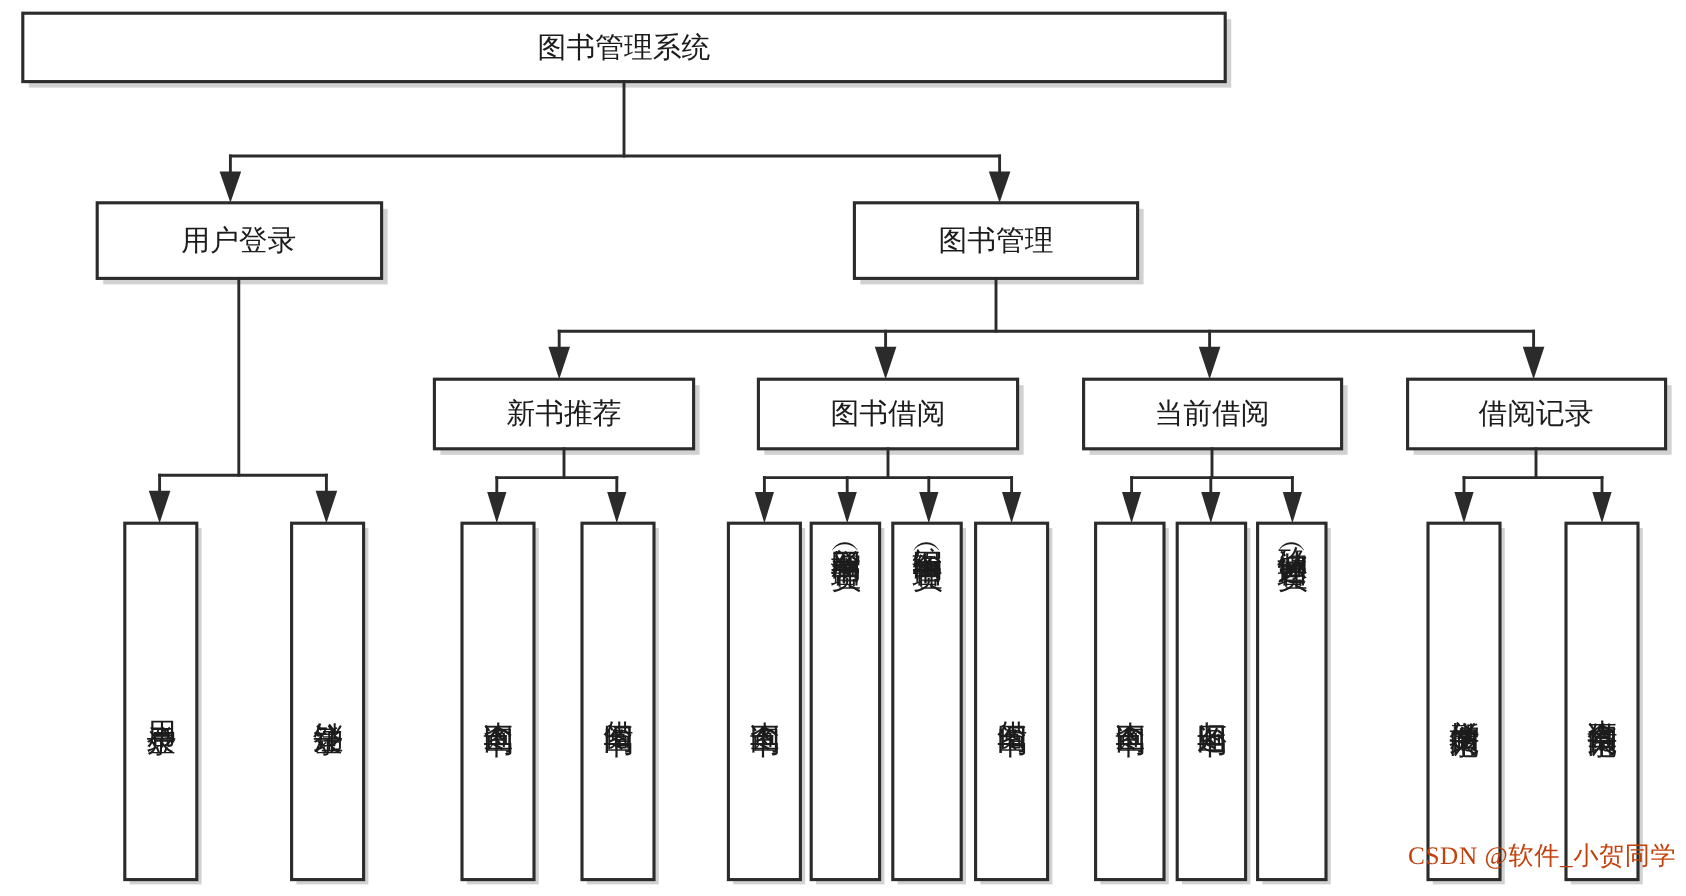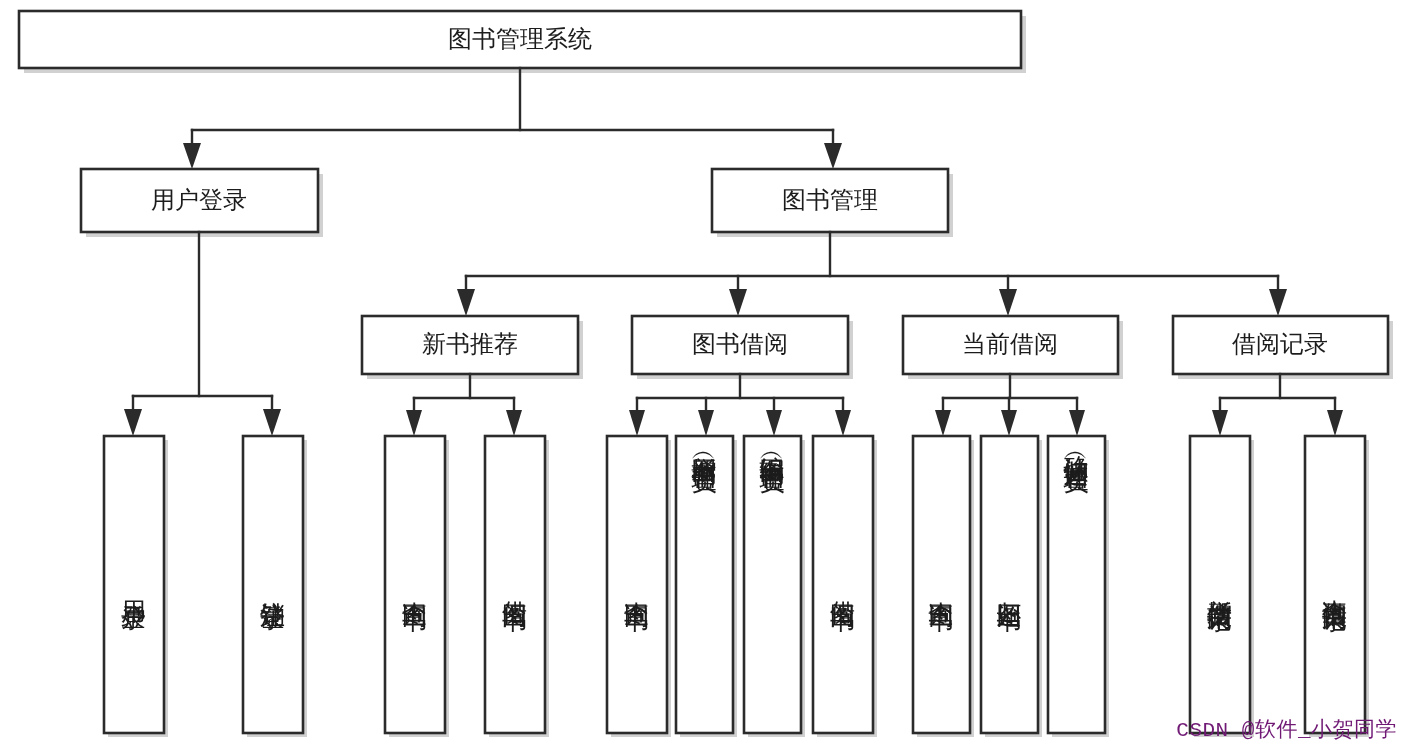--- a/index.html
+++ b/index.html
@@ -68,24 +68,24 @@
     font-size: 25px;
     line-height: 1.04;
     letter-spacing: 2px;
     color: #1c1c1c;
     white-space: nowrap;
     text-align: center;
   }
   .watermark {
     position: absolute;
     right: 8px;
-    bottom: 4px;
-    font-family: Liberation Mono, monospace;
+    bottom: 20px;
+    font-family: Liberation Serif, serif;
     font-size: 21px;
-    color: #701a75;
+    color: #c2410c;
     letter-spacing: 0.5px;
     white-space: nowrap;
   }
 </style>
 </head>
 <body>
 
 <div id="diagram-root">
 
   <svg id="flow-svg" viewBox="0 0 1405 747">

